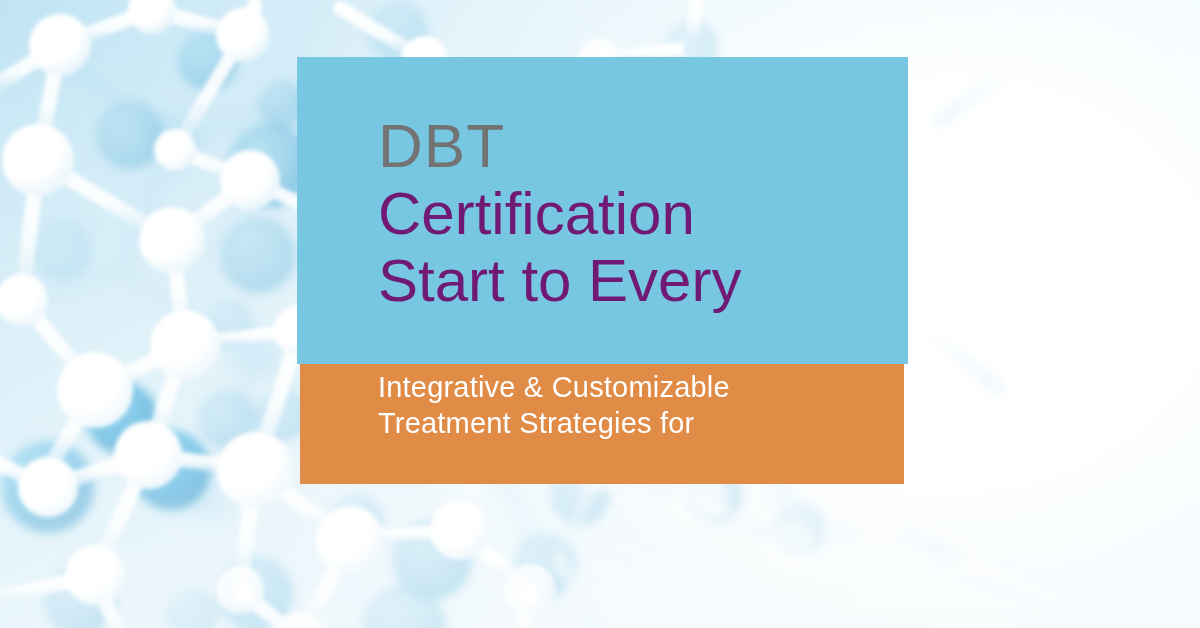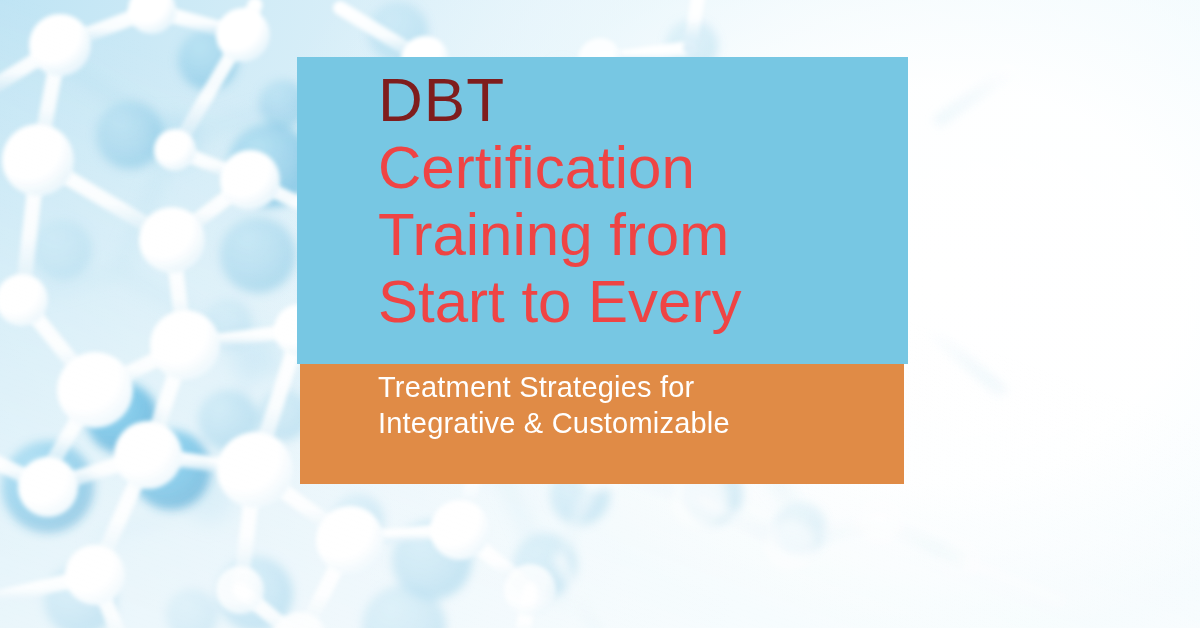--- a/index.html
+++ b/index.html
@@ -61,30 +61,31 @@
     width:560px;
     font-family:"Liberation Sans", sans-serif;
     font-weight:300;
     letter-spacing:0.3px;
   }
 
   .kicker {
     display:block;
     font-size:62px;
     line-height:68px;
-    color:#7f1d1d;
+    color:#737373;
     font-weight:400;
     letter-spacing:1px;
+    margin-top:46px;
   }
 
   .headline {
     display:block;
     font-size:60px;
     line-height:67px;
-    color:#ef4444;
+    color:#701a75;
     font-weight:300;
     letter-spacing:0px;
     white-space:nowrap;
   }
 
   #subtitle-text {
     position:absolute;
     left:378px; top:369px;
     width:540px;
   }
@@ -331,22 +332,21 @@
 
   <div id="bg-sheen"></div>
 
   <div id="title-band"></div>
 
   <div id="subtitle-band"></div>
 
   <div id="title-text">
     <span class="kicker">DBT</span>
     <span class="headline">Certification</span>
-    <span class="headline">Training from</span>
     <span class="headline">Start to Every</span>
   </div>
 
   <div id="subtitle-text">
+    <span class="subline">Integrative &amp; Customizable</span>
     <span class="subline">Treatment Strategies for</span>
-    <span class="subline">Integrative &amp; Customizable</span>
   </div>
 
 </div>
 
 </body></html>

